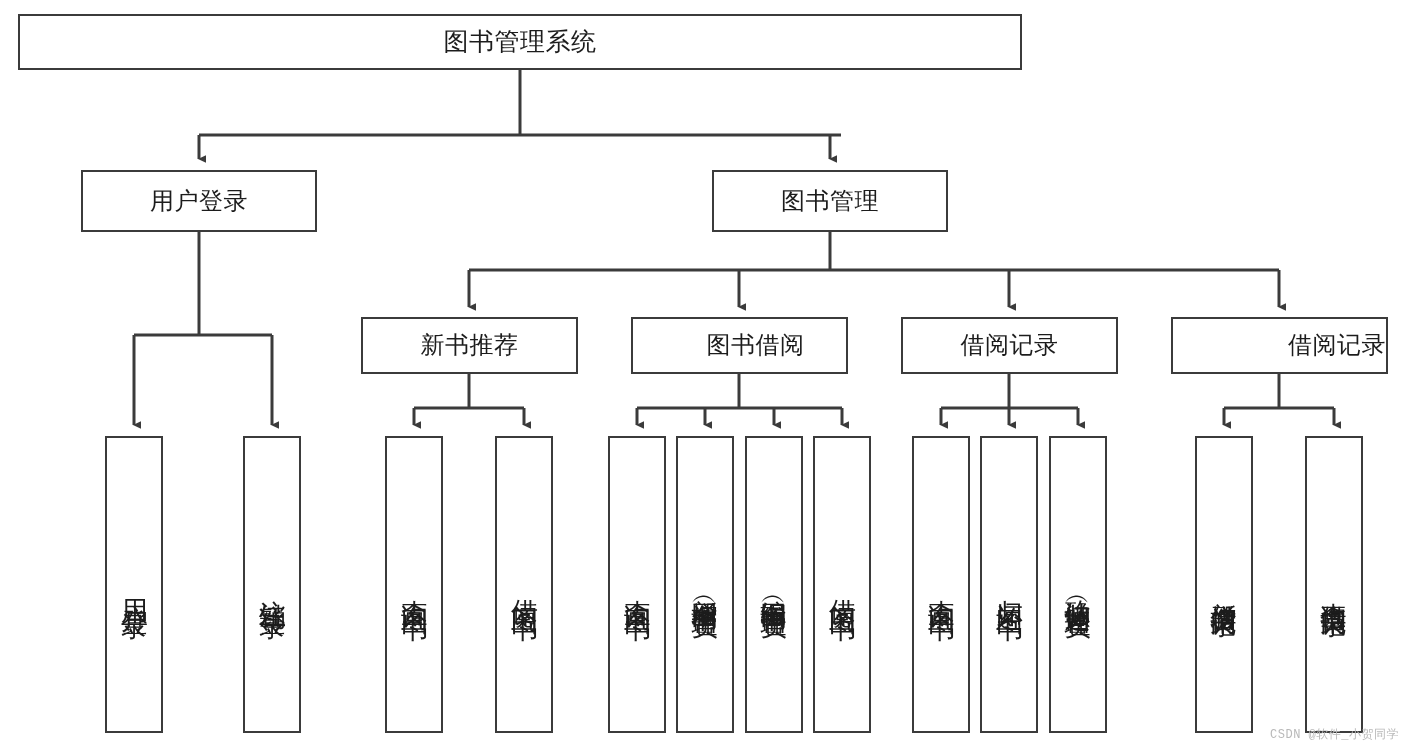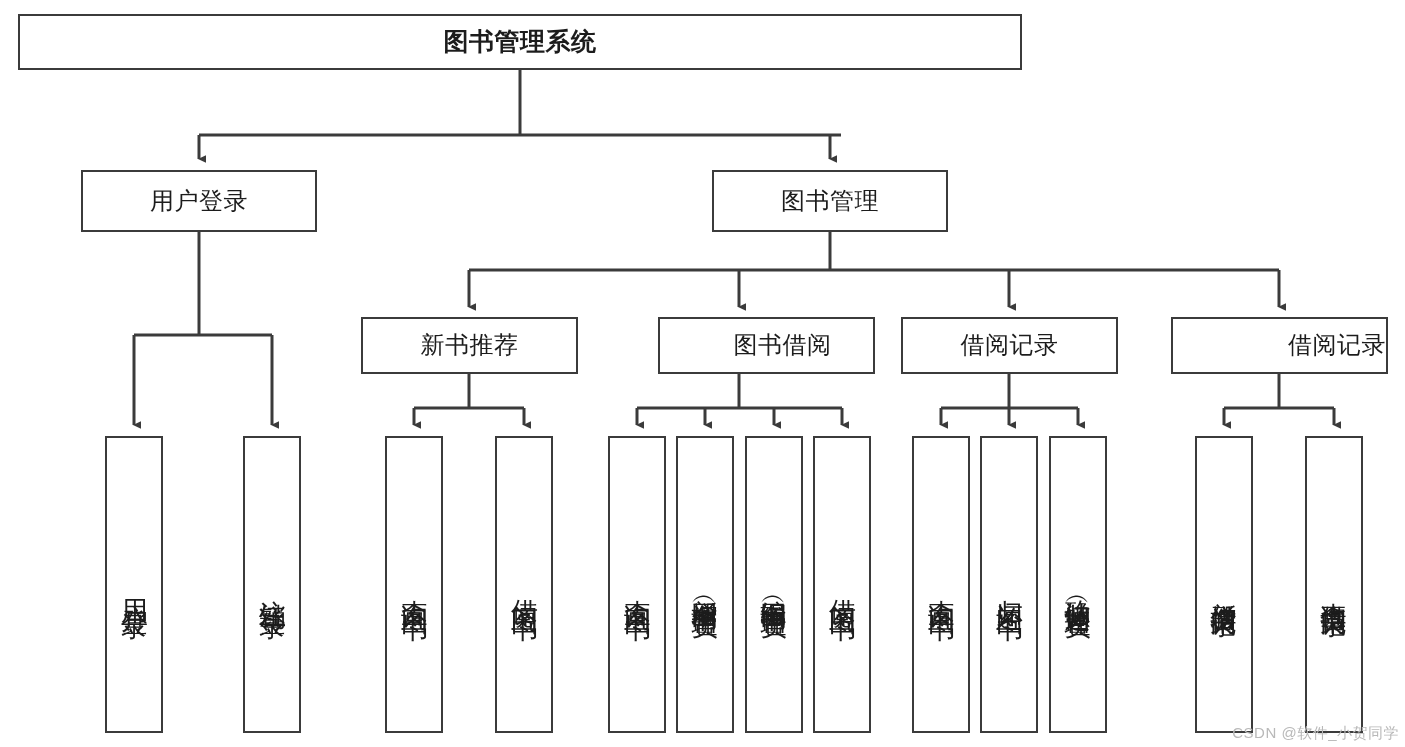--- a/index.html
+++ b/index.html
@@ -64,25 +64,25 @@
     padding-top: 6px;
   }
   .node.vertical.tall-text .node-label {
     letter-spacing: 2px;
     font-size: 26px;
   }
   .watermark {
     position: absolute;
     right: 6px;
     bottom: 4px;
-    font-size: 15px;
+    font-size: 12px;
     color: #b9b9b9;
     letter-spacing: 0.5px;
     white-space: nowrap;
-    font-family: Liberation Sans, sans-serif;
+    font-family: Liberation Mono, monospace;
     margin-left: 17px;
   }
 </style>
 </head>
 <body>
 
 <div id="diagram-root">
 
   <svg class="edges" viewBox="0 0 1405 747">
     <defs>
@@ -127,35 +127,35 @@
       <path d="M1009,408 L1009,425" marker-end="url(#arrow)"></path>
       <path d="M1078,408 L1078,425" marker-end="url(#arrow)"></path>
 
       <path d="M1279,374 L1279,408"></path>
       <path d="M1224,408 L1334,408"></path>
       <path d="M1224,408 L1224,425" marker-end="url(#arrow)"></path>
       <path d="M1334,408 L1334,425" marker-end="url(#arrow)"></path>
     </g>
   </svg>
 
-  <div class="node horizontal root" style="left:18px; top:14px; width:1004px; height:56px;font-weight:bold;">
+  <div class="node horizontal root" style="left:18px; top:14px; width:1004px; height:56px;">
     <span class="node-label">图书管理系统</span>
   </div>
 
   <div class="node horizontal" style="left:81px; top:170px; width:236px; height:62px;">
     <span class="node-label">用户登录</span>
   </div>
   <div class="node horizontal" style="left:712px; top:170px; width:236px; height:62px;">
     <span class="node-label">图书管理</span>
   </div>
 
   <div class="node horizontal" style="left:361px; top:317px; width:217px; height:57px;">
     <span class="node-label">新书推荐</span>
   </div>
-  <div class="node horizontal" style="left:658px; top:317px; width:217px; height:57px;padding-left:32px;">
+  <div class="node horizontal" style="left:631px; top:317px; width:217px; height:57px;padding-left:32px;">
     <span class="node-label">图书借阅</span>
   </div>
   <div class="node horizontal" style="left:901px; top:317px; width:217px; height:57px;">
     <span class="node-label">借阅记录</span>
   </div>
   <div class="node horizontal" style="left:1171px; top:317px; width:217px; height:57px;justify-content:flex-end;">
     <span class="node-label">借阅记录</span>
   </div>
 
   <div class="node vertical" style="left:105px; top:436px; width:58px; height:297px;">

